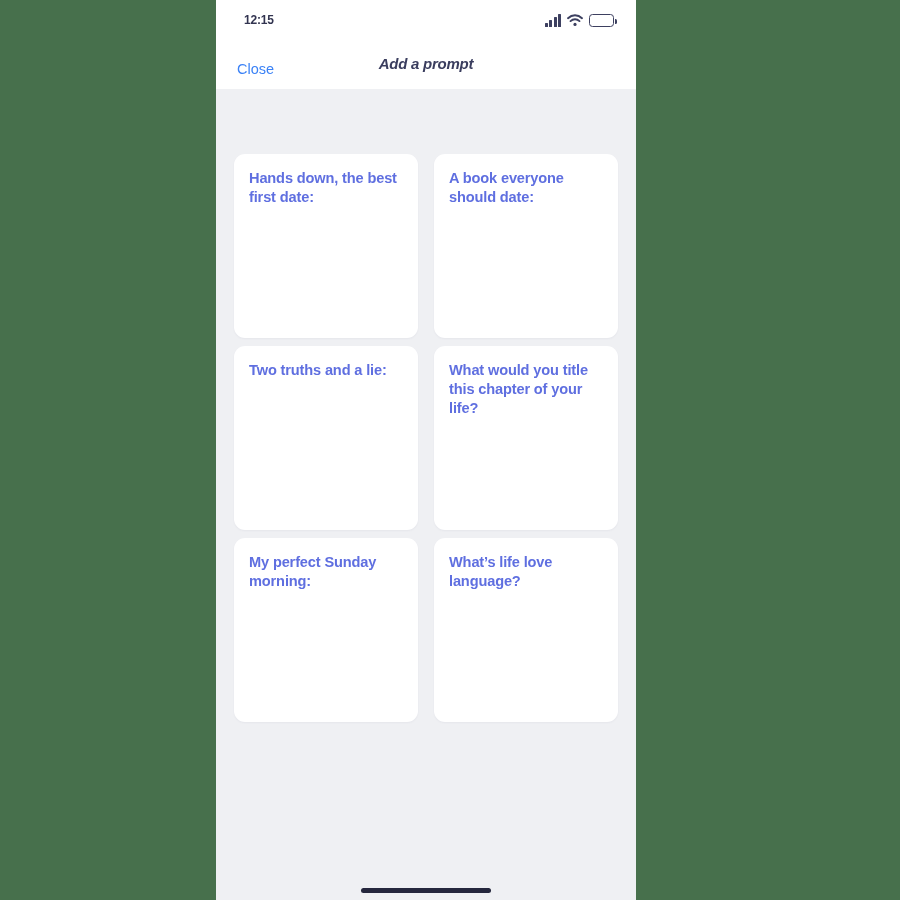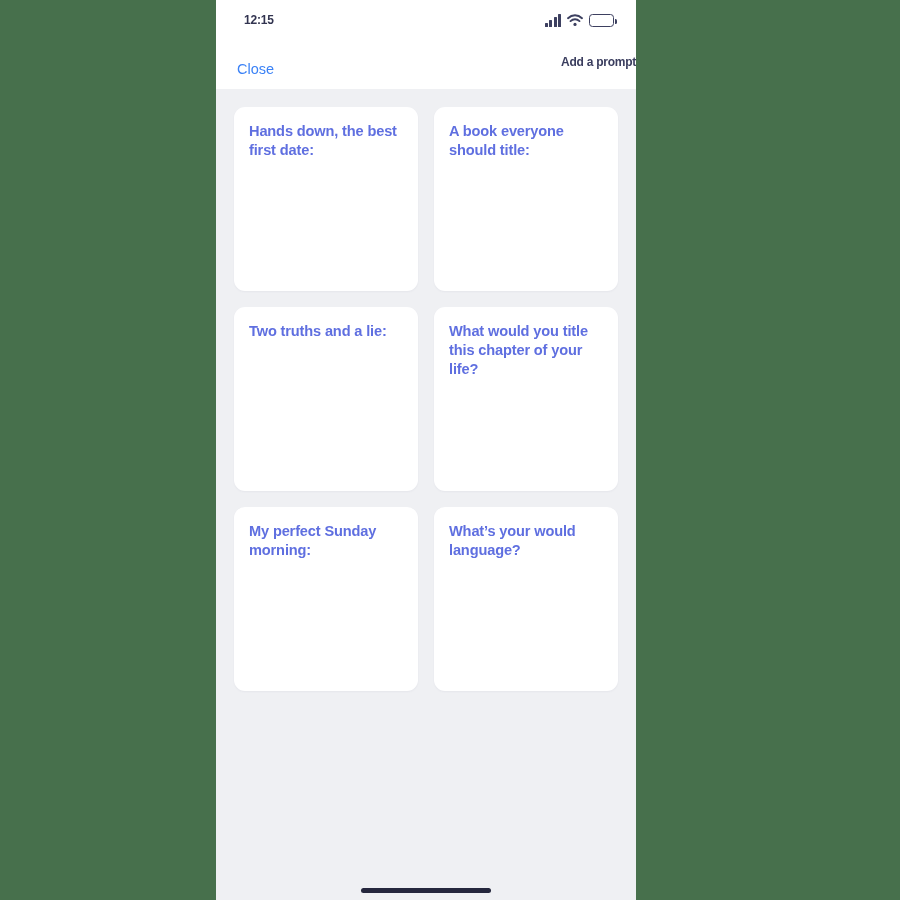--- a/index.html
+++ b/index.html
@@ -117,43 +117,45 @@
     border: none;
     font-family: inherit;
     padding: 2px;
   }
 
   #nav-title {
     position: absolute;
     left: 0;
     right: 0;
     top: 7px;
-    text-align: right;
-    font-size: 12px;
+    text-align: center;
+    font-size: 15px;
     font-weight: bold;
     letter-spacing: -0.25px;
     color: #3a3d5e;
+    font-style: italic;
   }
 
   
   #prompt-scroll {
     position: absolute;
     left: 0;
     top: 89px;
     width: 420px;
     height: 811px;
     background: #eff0f3;
     overflow: hidden;
   }
 
   #prompt-grid {
     display: grid;
     grid-template-columns: 184px 184px;
-    gap: 16px 16px;
+    gap: 8px 16px;
     padding: 18px 18px 0 18px;
+    margin-top: 47px;
   }
 
   .prompt-card {
     height: 184px;
     background: #ffffff;
     border-radius: 11px;
     padding: 15px 16px 0 15px;
     cursor: pointer;
     box-shadow: 0 1px 2px rgba(60, 64, 90, 0.05);
   }
@@ -210,32 +212,32 @@
     <button id="close-button">Close</button>
     <div id="nav-title">Add a prompt</div>
   </div>
 
   <div id="prompt-scroll">
     <div id="prompt-grid">
       <div class="prompt-card">
         <div class="prompt-card-label">Hands down, the best first date:</div>
       </div>
       <div class="prompt-card">
-        <div class="prompt-card-label">A book everyone should title:</div>
+        <div class="prompt-card-label">A book everyone should date:</div>
       </div>
       <div class="prompt-card">
         <div class="prompt-card-label">Two truths and a lie:</div>
       </div>
       <div class="prompt-card">
         <div class="prompt-card-label">What would you title this chapter of your life?</div>
       </div>
       <div class="prompt-card">
         <div class="prompt-card-label">My perfect Sunday morning:</div>
       </div>
       <div class="prompt-card">
-        <div class="prompt-card-label">What’s your would language?</div>
+        <div class="prompt-card-label">What’s life love language?</div>
       </div>
     </div>
   </div>
 
   <div id="home-indicator"></div>
 
 </div>
 
 </body></html>

